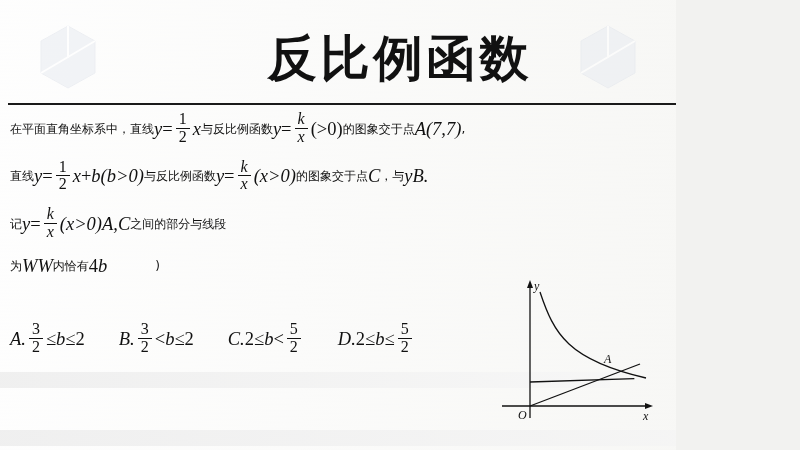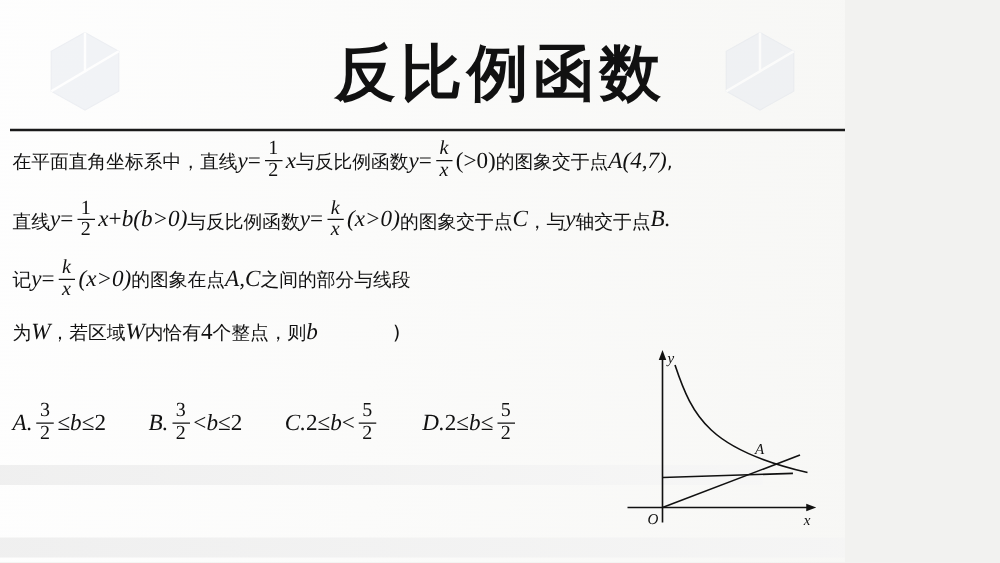--- a/index.html
+++ b/index.html
@@ -65,21 +65,21 @@
     font-size: 18.5px;
     line-height: 1.25;
     white-space: nowrap;
     margin-bottom: 13px;
     display: flex;
     align-items: center;
     flex-wrap: nowrap;
   }
   .line span, .line .frac { display: inline-flex; align-items: center; }
   .it { font-style: italic; font-family: "Liberation Serif", serif; }
-  .cn { font-family: "DejaVu Sans", sans-serif; font-size: 15px; }
+  .cn { font-family: "DejaVu Sans", sans-serif; font-size: 12px; }
 
   
   .frac {
     display: inline-flex;
     flex-direction: column;
     align-items: center;
     justify-content: center;
     vertical-align: middle;
     margin: 0 3px;
     font-size: 16px;
@@ -158,21 +158,21 @@
       <span class="it">x</span>
       <span class="cn">与反比例函数</span>
       <span class="it">y</span>
       <span>=</span>
       <span class="frac">
         <span class="num it">k</span>
         <span class="den it">x</span>
       </span>
       <span>(&gt;0)</span>
       <span class="cn">的图象交于点</span>
-      <span class="it">A(4,7)</span>
+      <span class="it">A(7,7)</span>
       <span class="cn">,</span>
     </div>
 
     <div class="line">
       <span class="cn">直线</span>
       <span class="it">y</span>
       <span>=</span>
       <span class="frac">
         <span class="num">1</span>
         <span class="den">2</span>
@@ -186,46 +186,42 @@
       <span>=</span>
       <span class="frac">
         <span class="num it">k</span>
         <span class="den it">x</span>
       </span>
       <span class="it">(x&gt;0)</span>
       <span class="cn">的图象交于点</span>
       <span class="it">C</span>
       <span class="cn">，与</span>
       <span class="it">y</span>
-      <span class="cn">轴交于点</span>
       <span class="it">B.</span>
     </div>
 
     <div class="line">
       <span class="cn">记</span>
       <span class="it">y</span>
       <span>=</span>
       <span class="frac">
         <span class="num it">k</span>
         <span class="den it">x</span>
       </span>
       <span class="it">(x&gt;0)</span>
-      <span class="cn">的图象在点</span>
       <span class="it">A,C</span>
       <span class="cn">之间的部分与线段</span>
     </div>
 
     <div class="line">
       <span class="cn">为</span>
       <span class="it">W</span>
-      <span class="cn">，若区域</span>
       <span class="it">W</span>
       <span class="cn">内恰有</span>
       <span>4</span>
-      <span class="cn">个整点，则</span>
       <span class="it">b</span>
       <span class="cn">　　　　)</span>
     </div>
   </div>
 
   <div class="choices">
 
     <div class="choice">
       <span class="it">A.</span>
       <span class="frac">

